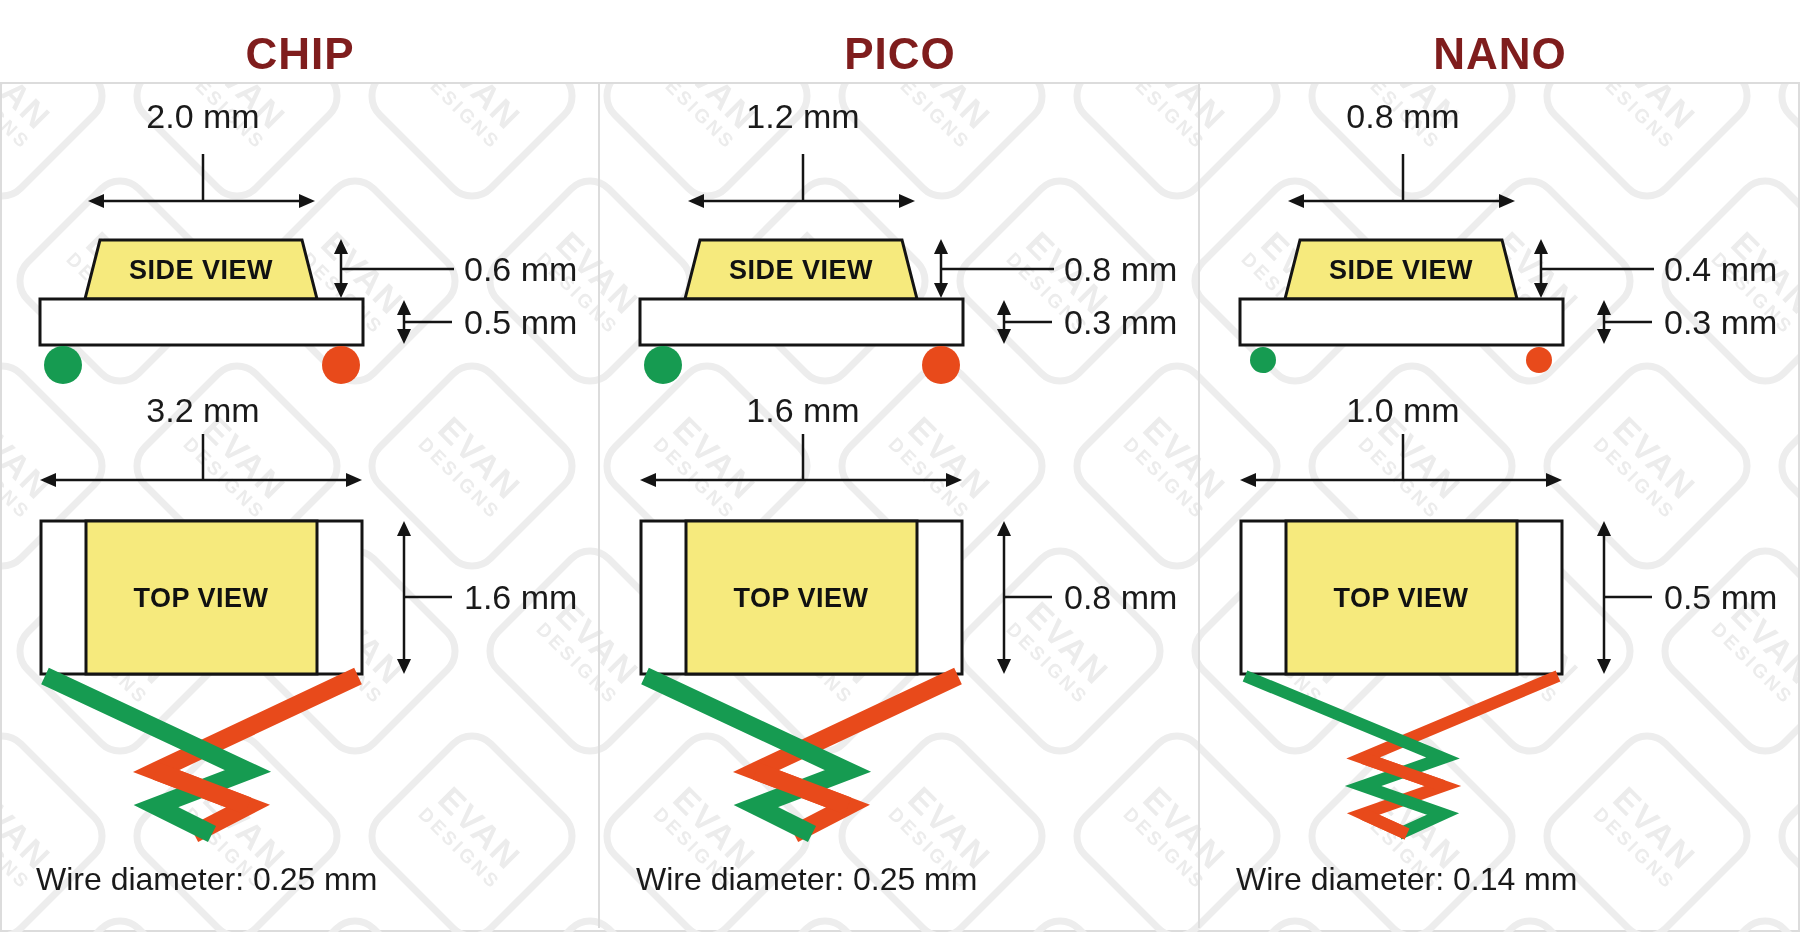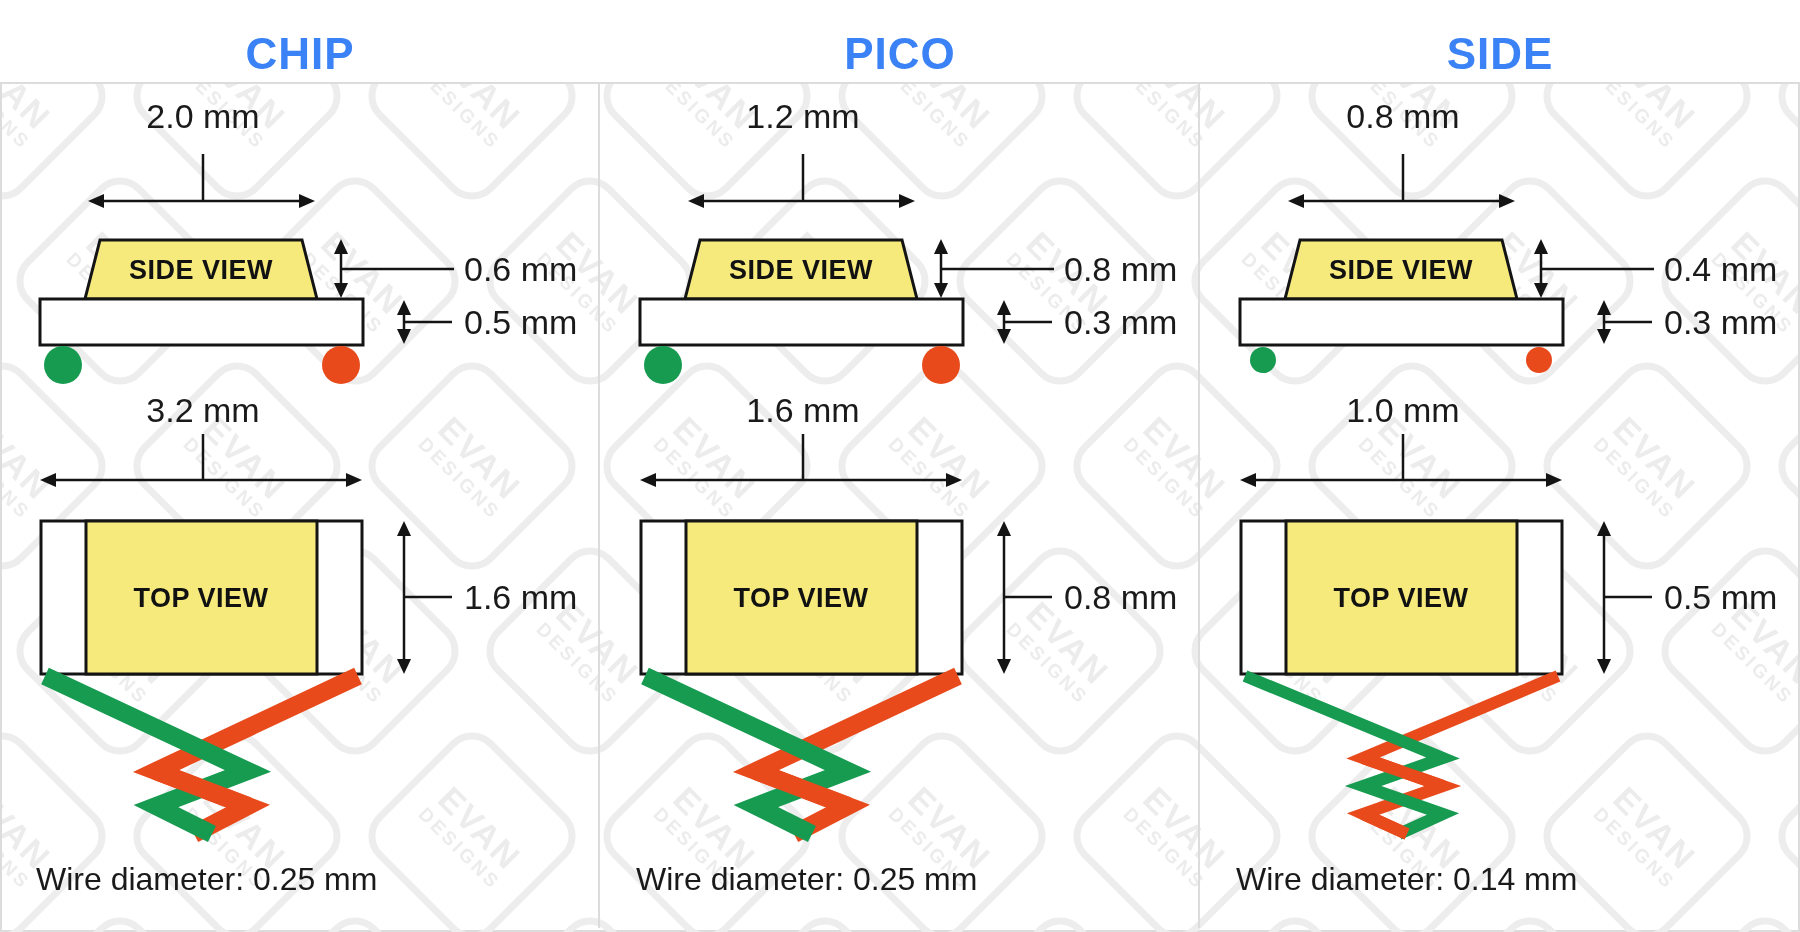--- a/index.html
+++ b/index.html
@@ -6,21 +6,21 @@
   body{
     width:1800px;height:932px;position:relative;overflow:hidden;
     background:#ffffff;
     font-family:"Liberation Sans", sans-serif;
     color:#1a1a1a;
   }
   .titles{position:absolute;top:0;left:0;width:1800px;height:82px;z-index:3;}
   .col-title{
     position:absolute;top:0;width:600px;height:82px;
     text-align:center;font-size:44px;font-weight:bold;
-    padding-top:0;line-height:108px;letter-spacing:1px;color:#3b82f6;
+    padding-top:0;line-height:108px;letter-spacing:1px;color:#7f1d1d;
   }
   .panel{
     position:absolute;top:82px;left:0;width:1800px;height:850px;
     border-top:2px solid #dcdcdc;border-bottom:2px solid #dcdcdc;
     box-sizing:border-box;background:#ffffff;
   }
   .watermark-layer{position:absolute;left:0;top:0;width:1800px;height:850px;overflow:hidden;z-index:0;}
   .wm{
     position:absolute;width:150px;height:150px;
     border:7px solid #ededed;border-radius:30px;
@@ -43,21 +43,21 @@
   .wire-note{font-size:32px;fill:#1a1a1a;}
   .outline{stroke:#141414;stroke-width:3;}
   .dimline{stroke:#141414;stroke-width:2.5;}
 </style>
 </head>
 <body>
 
 <div class="titles">
   <div class="col-title" style="left:0">CHIP</div>
   <div class="col-title" style="left:600px">PICO</div>
-  <div class="col-title" style="left:1200px">SIDE</div>
+  <div class="col-title" style="left:1200px">NANO</div>
 </div>
 
 <div class="panel">
   <div class="watermark-layer">
       <div class="wm" style="left: -80px; top: -70px;">
         <div class="l1">EVAN</div>
         <div class="l2">DESIGNS</div>
       </div>
       <div class="wm" style="left: 155px; top: -70px;">
         <div class="l1">EVAN</div>

